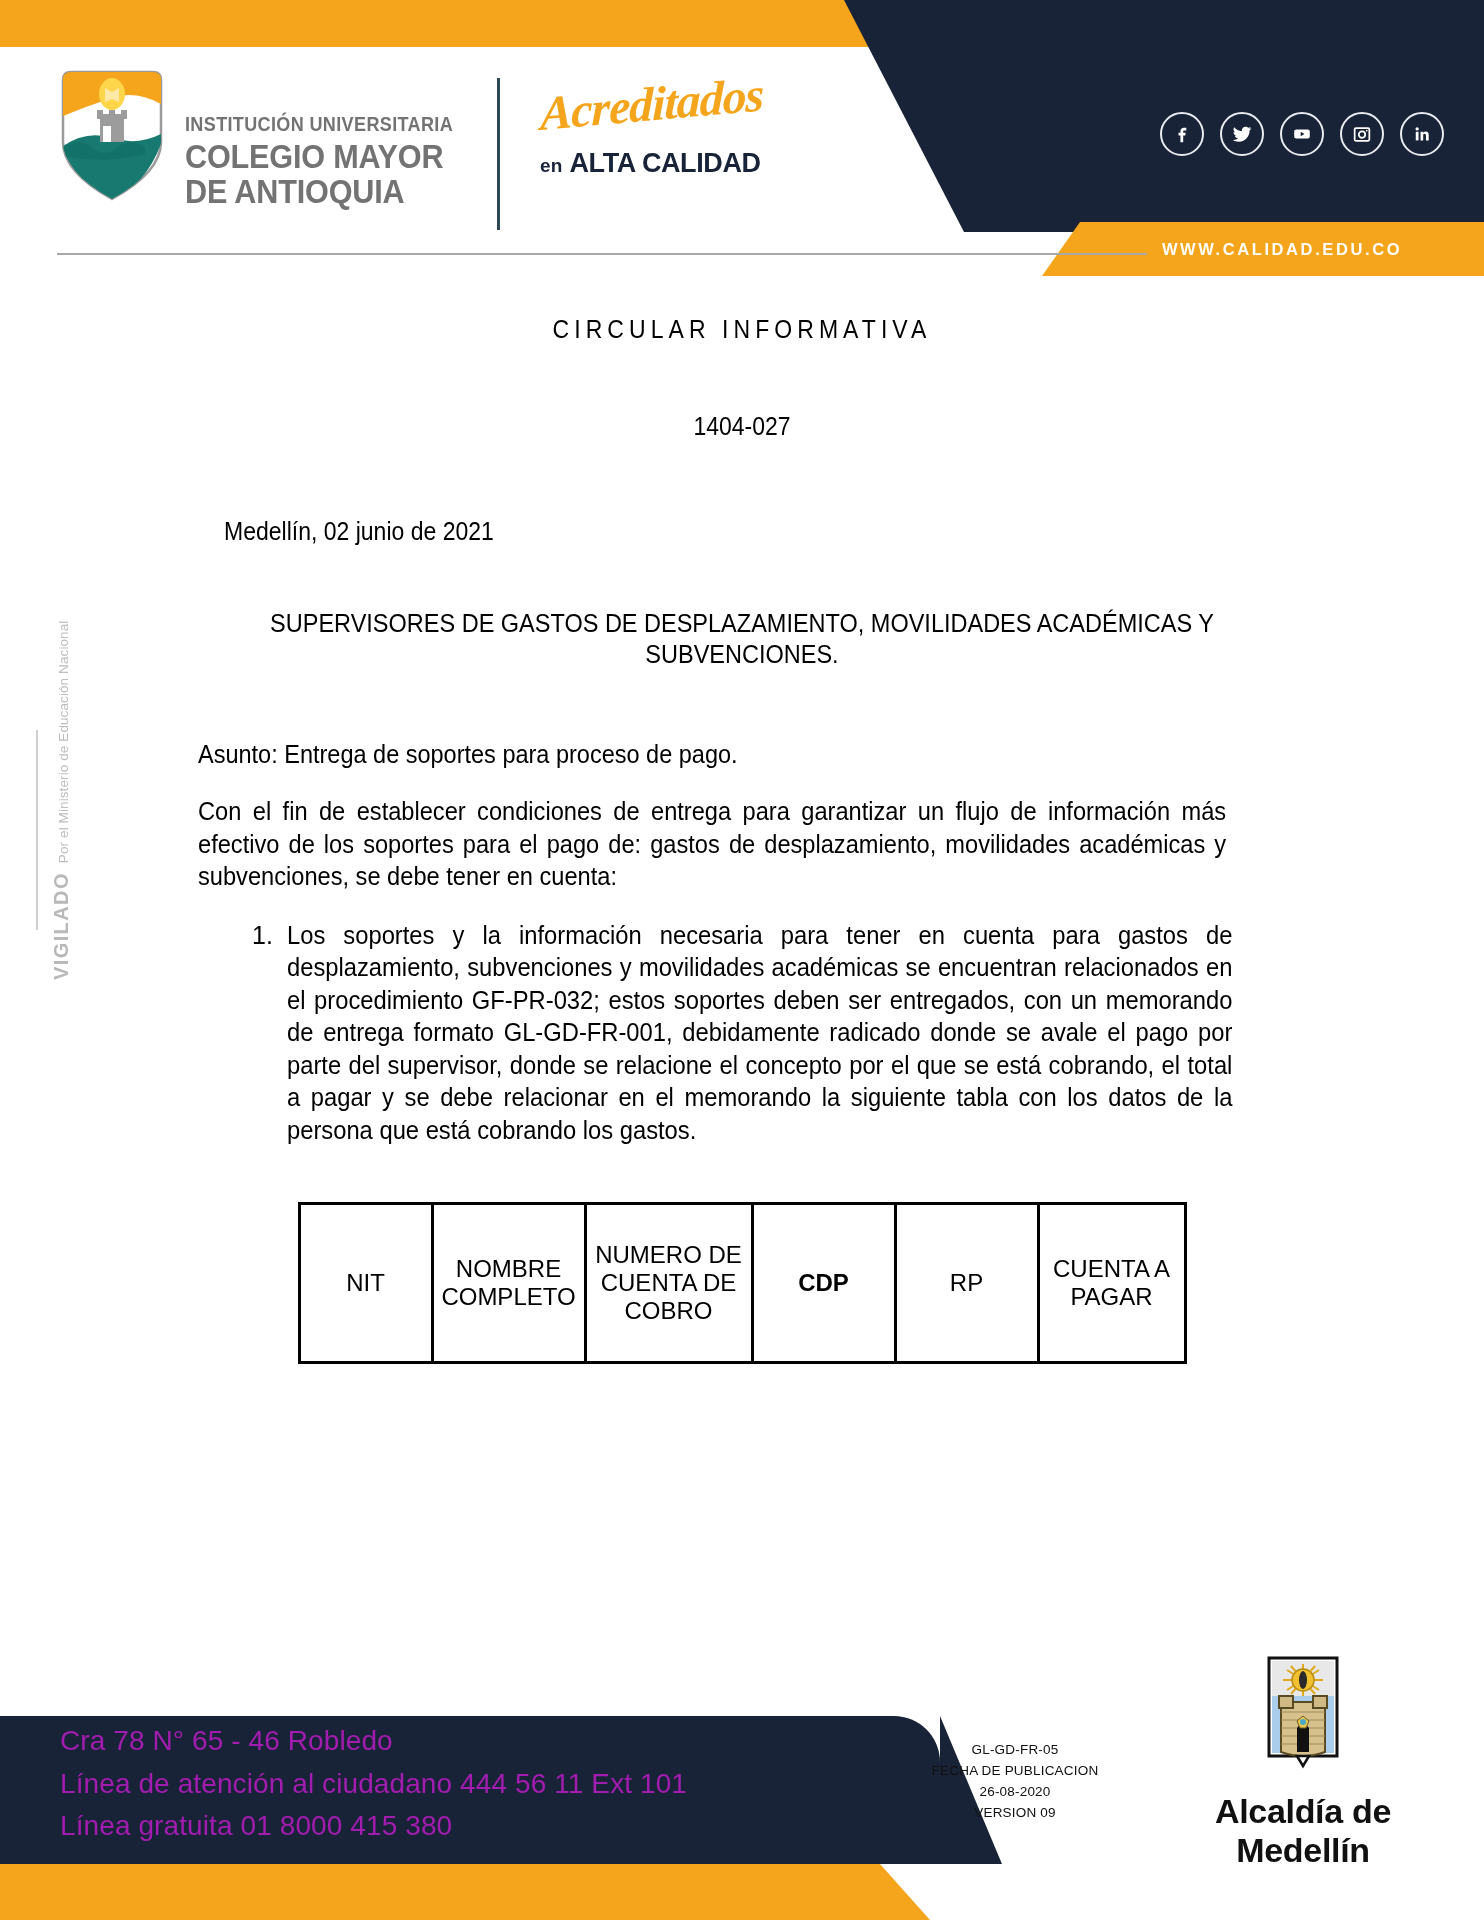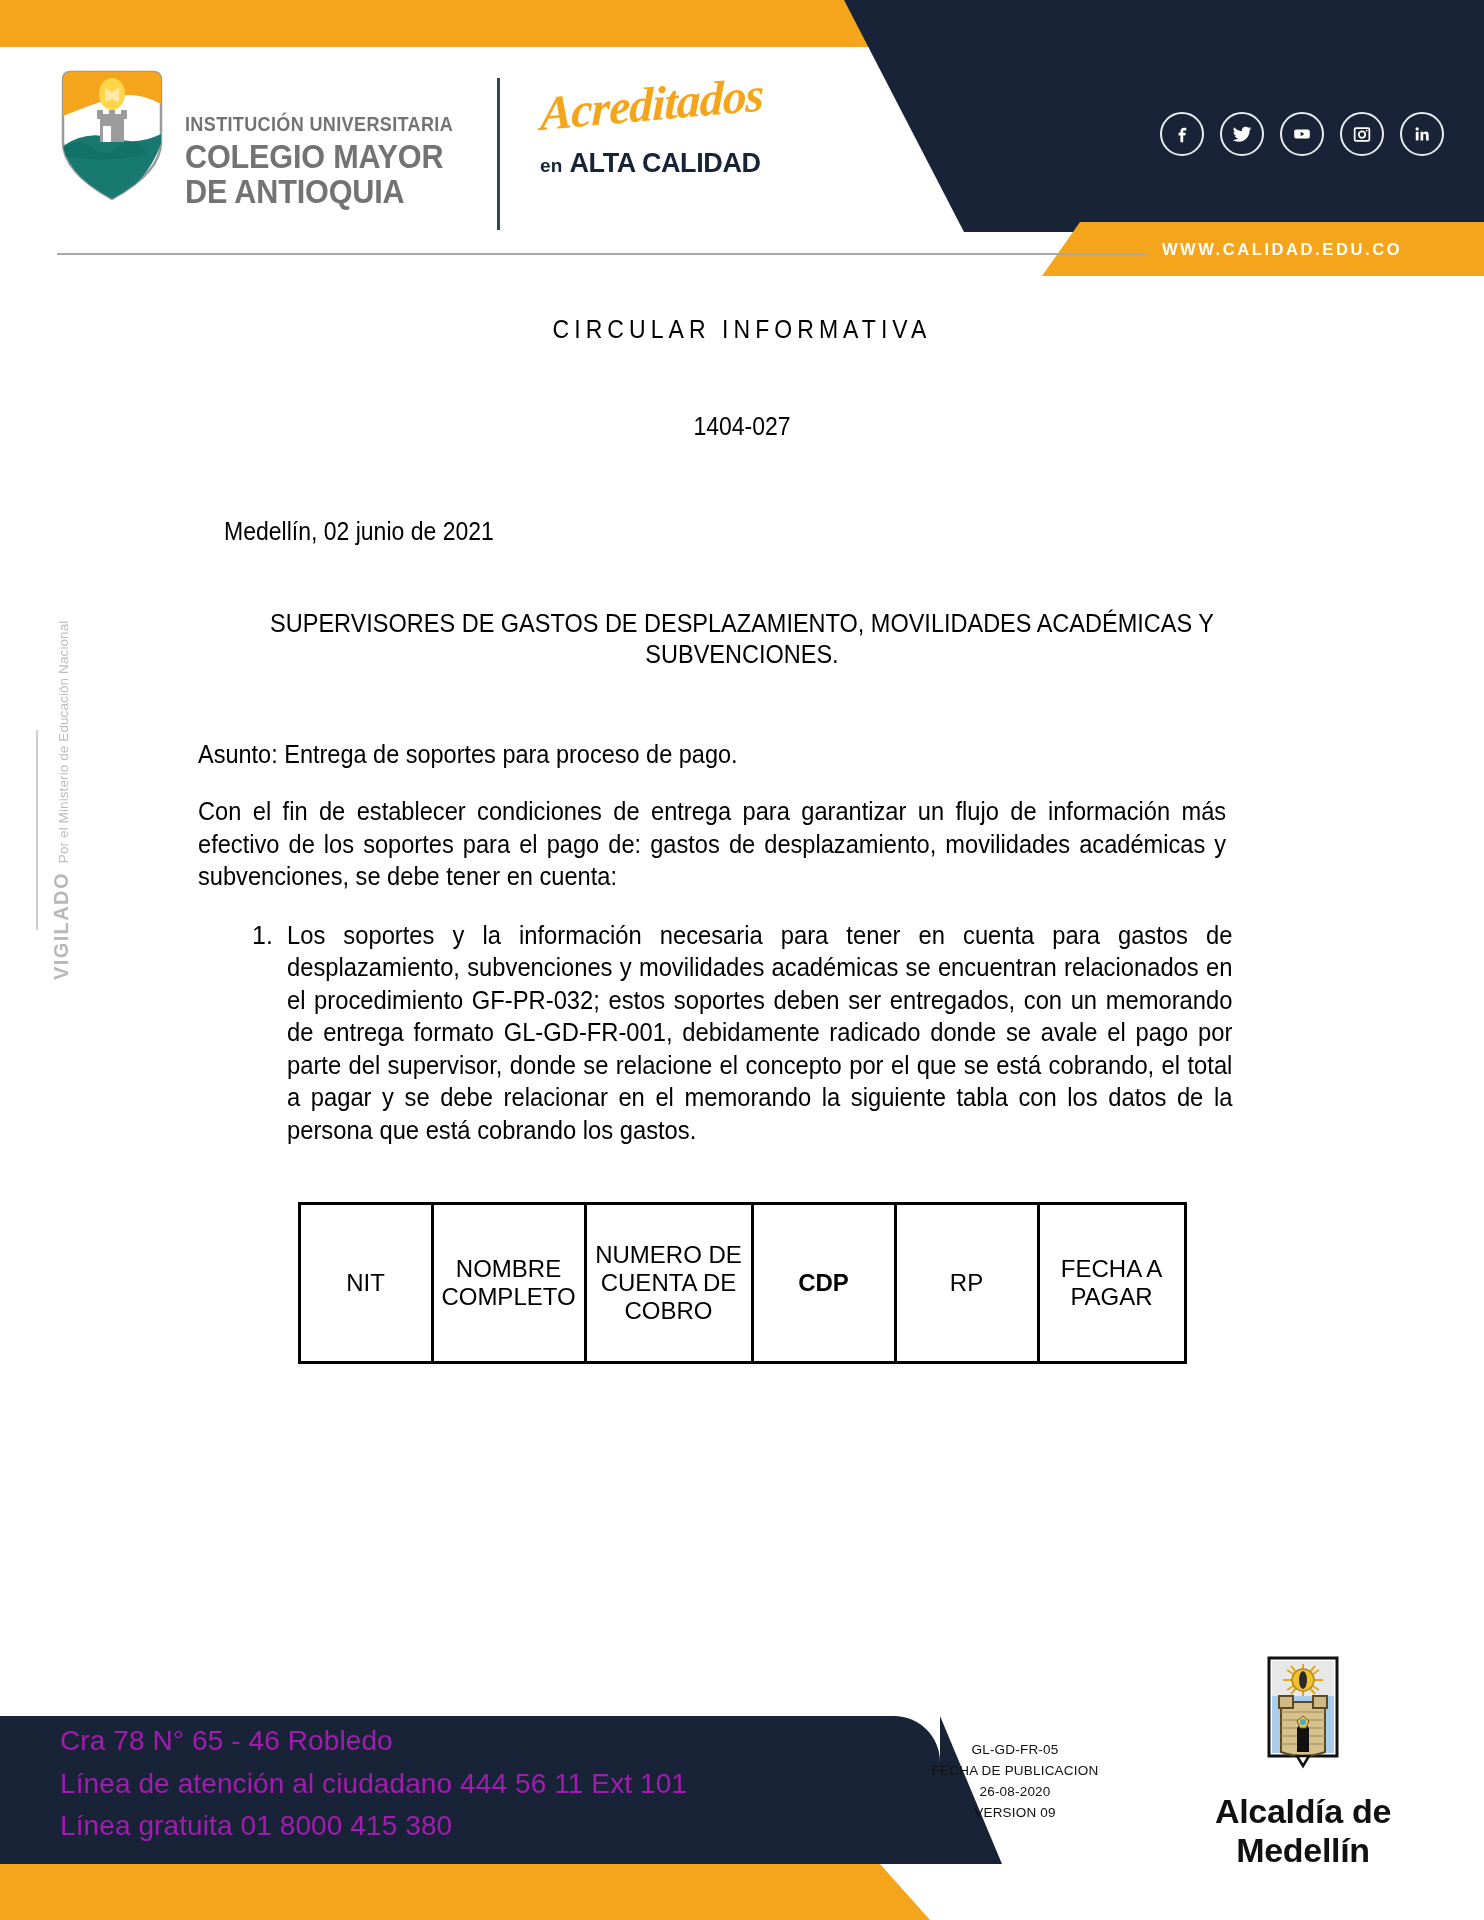--- a/index.html
+++ b/index.html
@@ -301,21 +301,21 @@
 
       <div class="tblwrap">
         <table class="head-tbl">
           <tbody>
               <tr>
             <td class="c-nit">NIT</td>
             <td class="c-nom">NOMBRE COMPLETO</td>
             <td class="c-num">NUMERO DE CUENTA DE COBRO</td>
             <td class="c-cdp">CDP</td>
             <td class="c-rp">RP</td>
-            <td class="c-val">FECHA A PAGAR</td>
+            <td class="c-val">CUENTA A PAGAR</td>
           </tr>
         </tbody>
           </table>
       </div>
 
     </div>
   </div>
 
   <div class="ftr">
 

